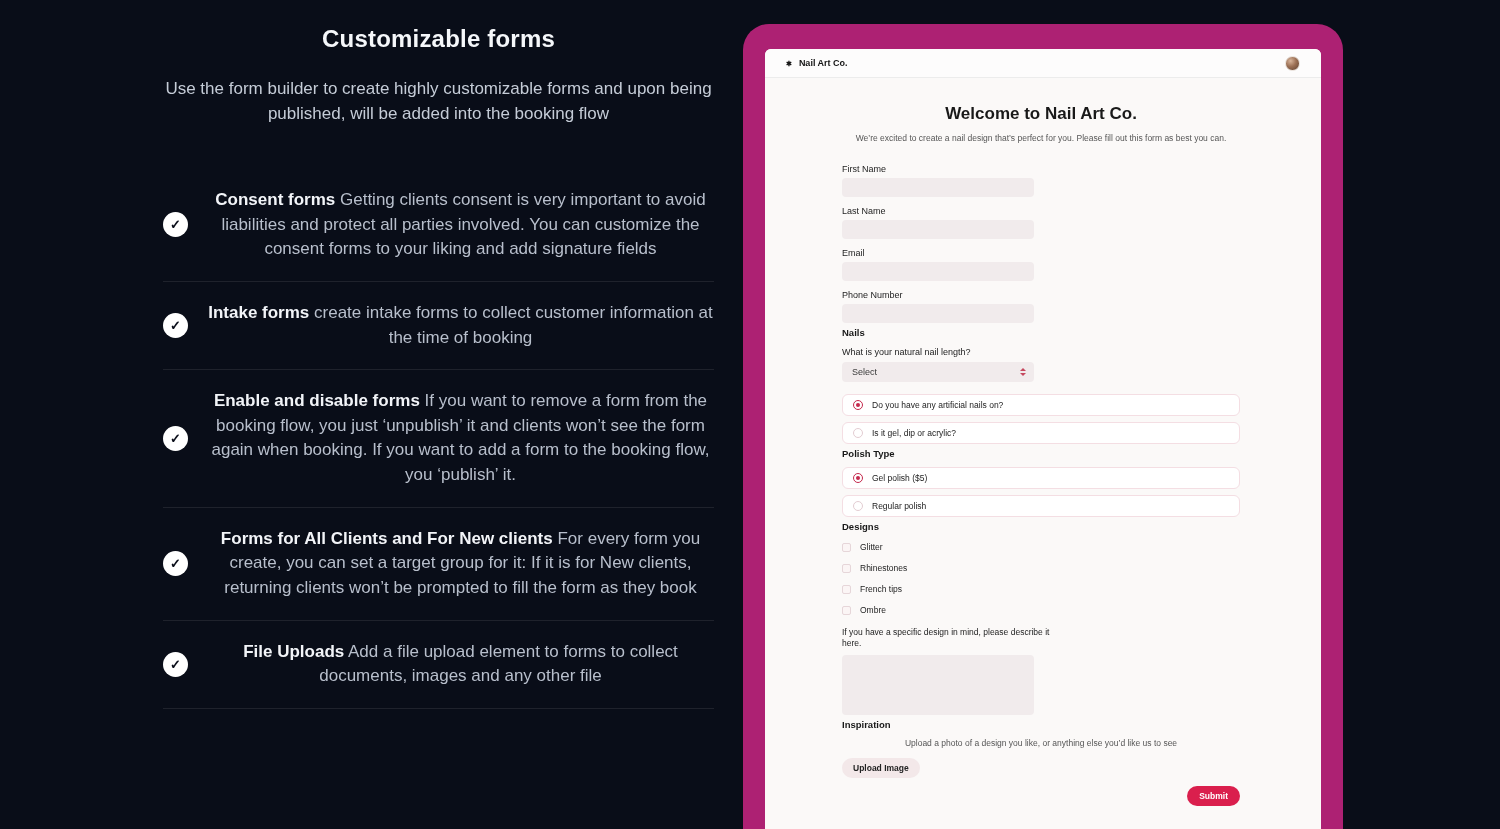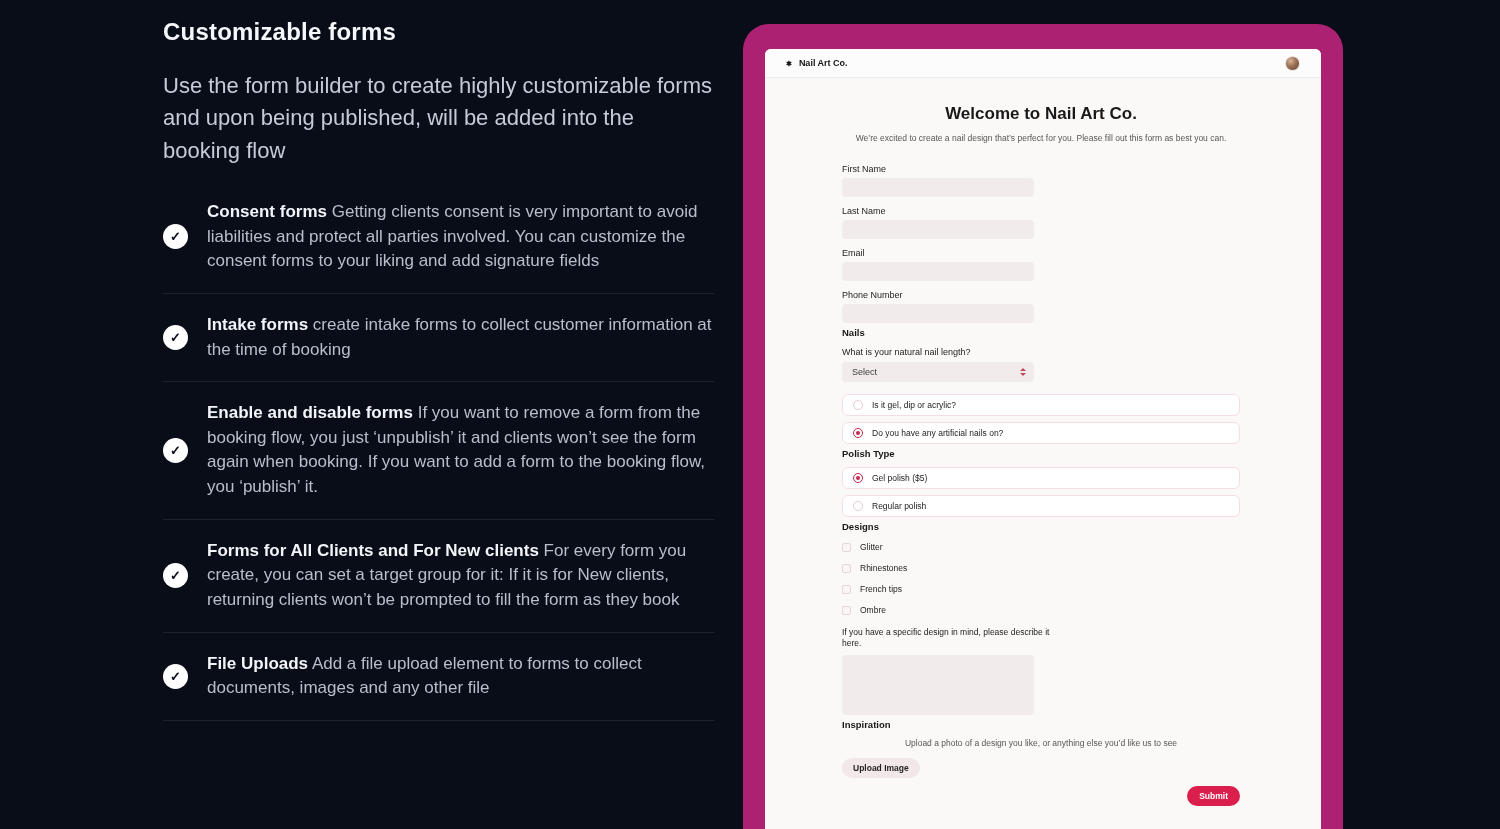--- a/index.html
+++ b/index.html
@@ -4,23 +4,23 @@
 <style>
   html,body{margin:0;padding:0;}
   body{
     width:1500px;height:829px;position:relative;overflow:hidden;
     background:#090d18;
     font-family:"Liberation Sans", sans-serif;
     -webkit-font-smoothing:antialiased;
   }
 
   
-  .left-col{position:absolute;left:163px;top:18px;width:551px;}
+  .left-col{position:absolute;left:163px;top:25px;width:551px;text-align:center;}
   .page-title{font-size:24px;font-weight:700;color:#f5f7fa;margin:0 0 24px;letter-spacing:.2px;}
-  .lead{font-size:22px;line-height:1.47;color:#c5ccd7;margin:0 0 14px;}
+  .lead{font-size:17px;line-height:1.47;color:#c5ccd7;margin:0 0 42px;}
   .features{margin-top:8px;}
   .feature{display:flex;align-items:center;gap:19px;padding:19px 0;border-bottom:1px solid rgba(255,255,255,.09);}
   .check{width:25px;height:25px;min-width:25px;border-radius:50%;background:#ffffff;color:#0a0e1a;
          display:flex;align-items:center;justify-content:center;font-size:13px;font-weight:700;}
   .feature p{margin:0;font-size:17px;line-height:1.45;color:#b8bfcc;}
   .feature b{color:#f2f4f8;font-weight:700;}
 
   
   .card{position:absolute;left:743px;top:24px;width:600px;height:806px;background:#ad2173;border-radius:26px 26px 0 0;}
   .form{position:absolute;left:22px;right:22px;top:25px;bottom:0;background:#fbf9f8;border-radius:6px 6px 0 0;overflow:hidden;}
@@ -140,26 +140,26 @@
       <div class="select">
         <span>Select</span>
         <span class="chev">
             <i class="up"></i>
             <i class="dn"></i>
           </span>
       </div>
 
       <div class="opt-group">
         <div class="opt-row">
+          <span class="radio checked"></span>
+          <span>Do you have any artificial nails on?</span>
+        </div>
+        <div class="opt-row">
           <span class="radio"></span>
           <span>Is it gel, dip or acrylic?</span>
-        </div>
-        <div class="opt-row">
-          <span class="radio checked"></span>
-          <span>Do you have any artificial nails on?</span>
         </div>
       </div>
 
       
       <div class="sec">Polish Type</div>
       <div class="opt-group" style="margin-top:8px;">
         <div class="opt-row">
           <span class="radio checked"></span>
           <span>Gel polish ($5)</span>
         </div>

